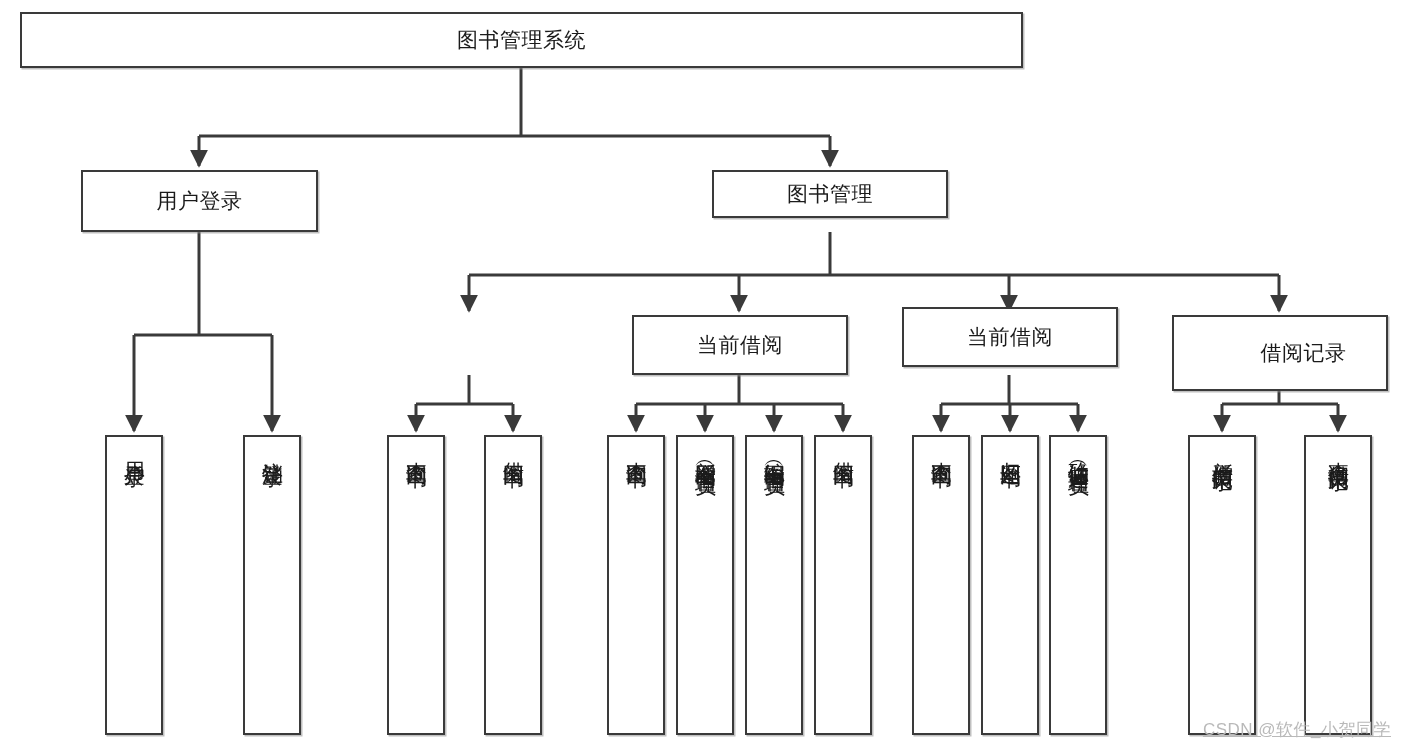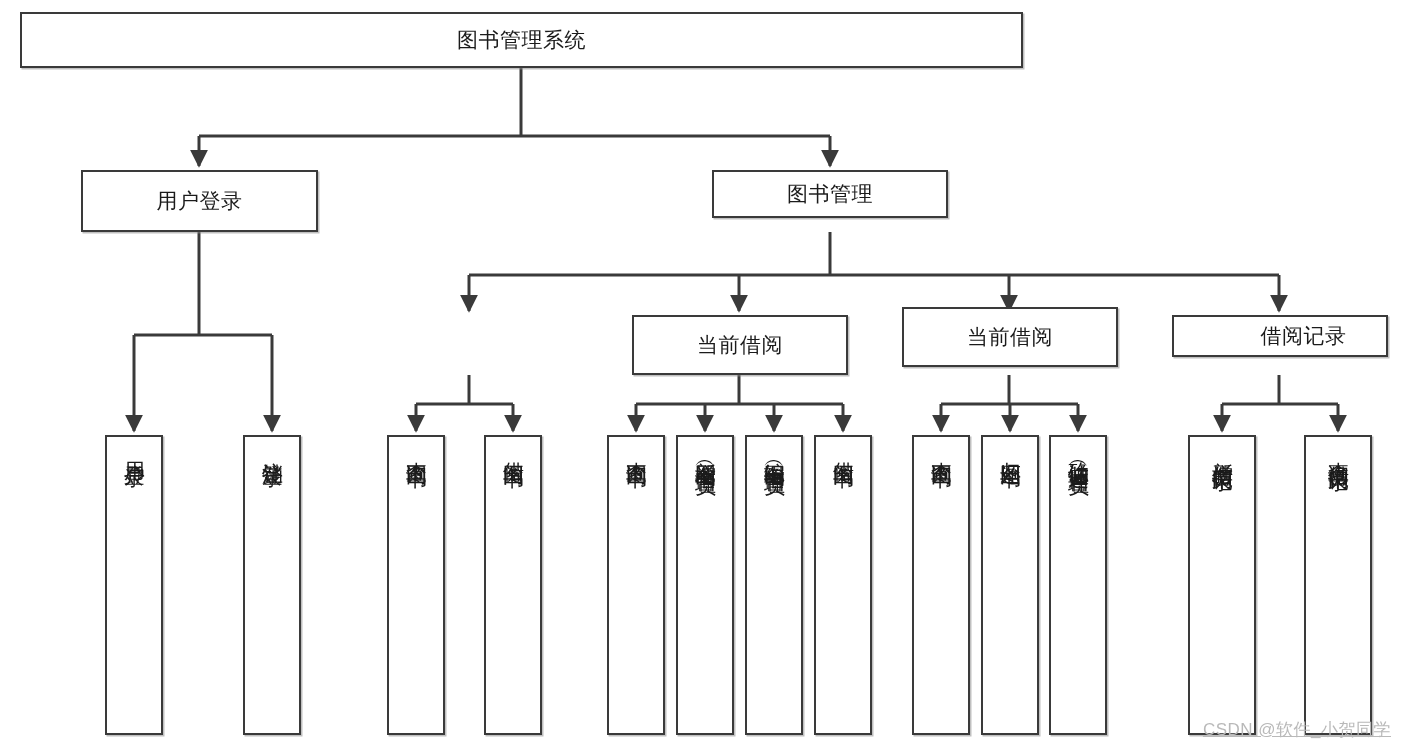--- a/index.html
+++ b/index.html
@@ -135,21 +135,21 @@
   <div class="node horiz" style="left:712px; top:170px; width:236px; height:48px;">
     <span class="node-label">图书管理</span>
   </div>
 
   <div class="node horiz" style="left:632px; top:315px; width:216px; height:60px;">
     <span class="node-label">当前借阅</span>
   </div>
   <div class="node horiz" style="left:902px; top:307px; width:216px; height:60px;">
     <span class="node-label">当前借阅</span>
   </div>
-  <div class="node horiz" style="left:1172px; top:315px; width:216px; height:42px;padding-left:47px;">
+  <div class="node horiz" style="left:1172px; top:315px; width:216px; height:76px;padding-left:47px;">
     <span class="node-label">借阅记录</span>
   </div>
 
   <div class="node vert" style="left:105px; top:435px; width:58px; height:300px;">
     <span class="node-label">用户登录</span>
   </div>
   <div class="node vert" style="left:243px; top:435px; width:58px; height:300px;">
     <span class="node-label">注销登录</span>
   </div>
 

